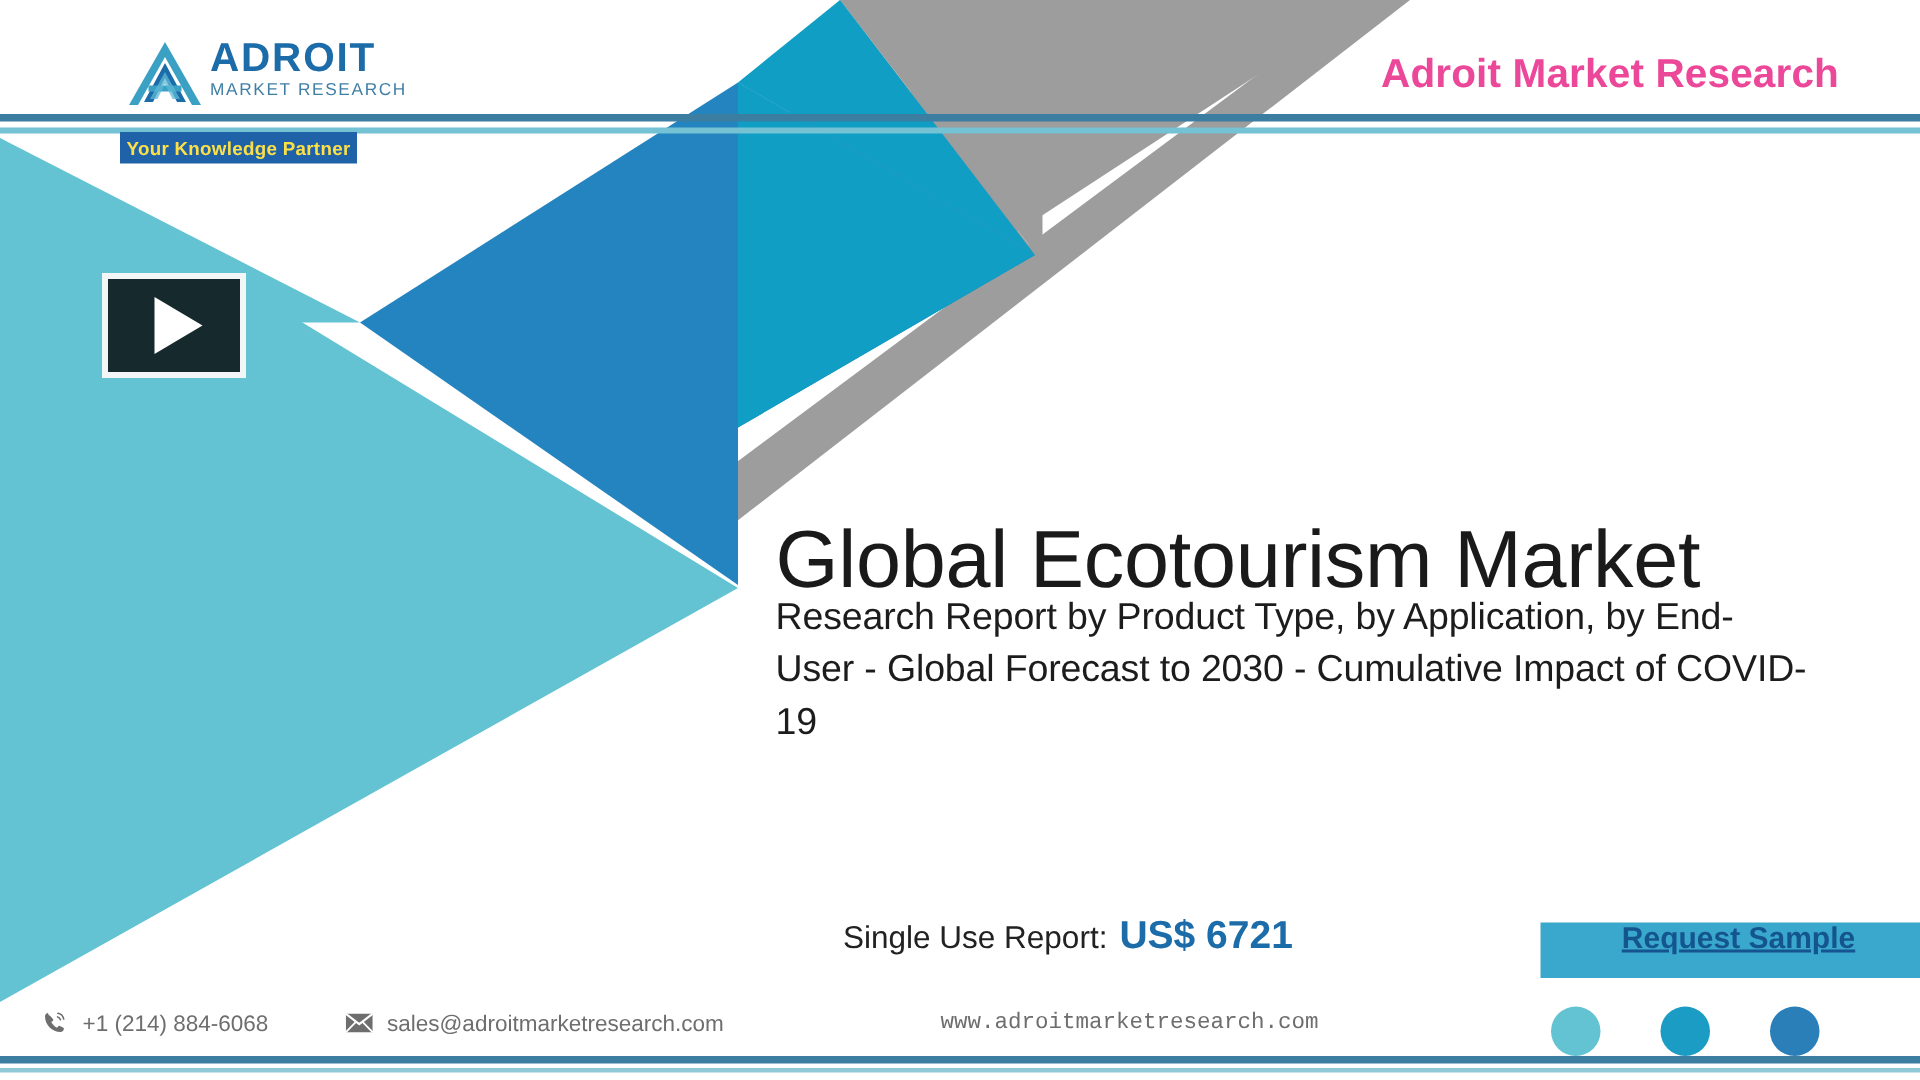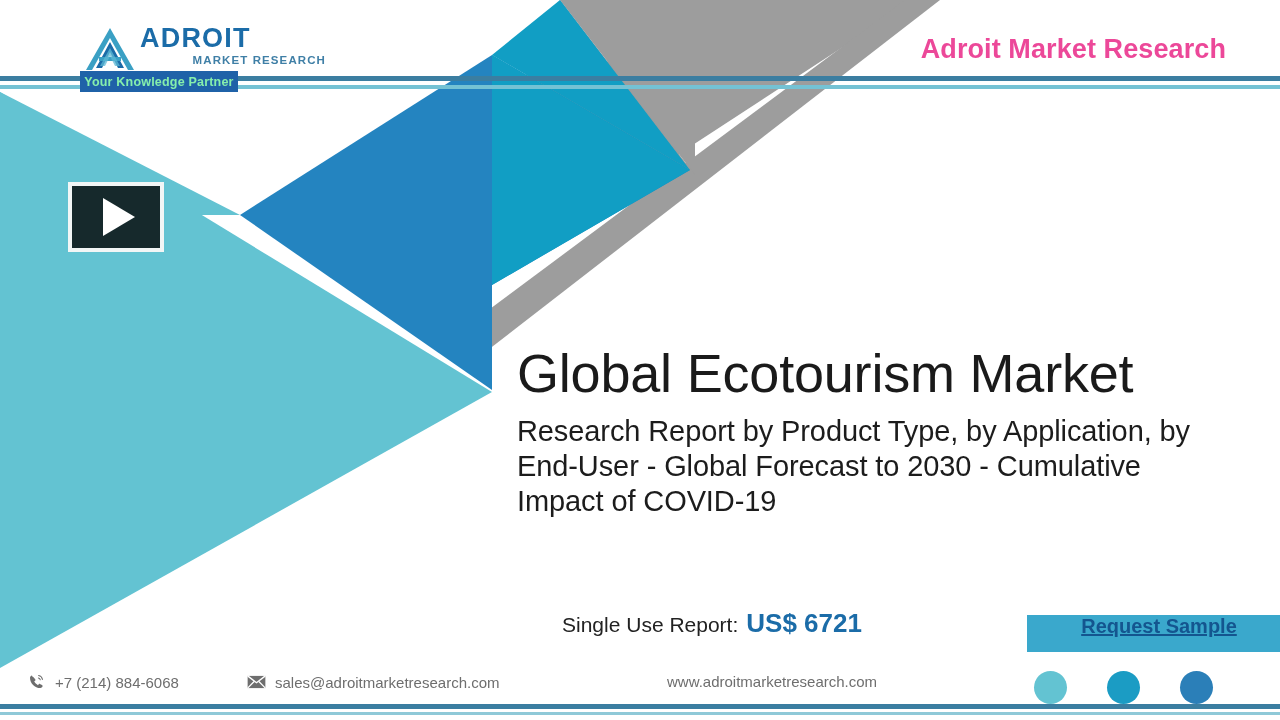--- a/index.html
+++ b/index.html
@@ -79,35 +79,34 @@
   #logo-adroit {
     font-size: 27px;
     font-weight: bold;
     letter-spacing: 1.2px;
     color: #1b6ca8;
     line-height: 29px;
     font-family: "Liberation Sans", sans-serif;
   }
   #logo-sub {
     font-size: 11.5px;
-    font-weight: bold;
+    font-weight: normal;
     letter-spacing: 1.1px;
     color: #3f7fa6;
     line-height: 14px;
     font-family: "Liberation Sans", sans-serif;
-    text-align: right;
   }
   #tagline-badge {
     position: absolute;
     left: 2px;
-    top: 47px;
+    top: 64px;
     width: 158px;
     height: 21px;
     background: #1f62a8;
-    color: #86efac;
+    color: #fde047;
     font-size: 12.5px;
     font-weight: bold;
     display: flex;
     align-items: center;
     justify-content: center;
     letter-spacing: 0.2px;
     font-family: "Liberation Sans", sans-serif;
   }
 
   #brand-title {
@@ -155,24 +154,24 @@
     z-index: 5;
     font-size: 54px;
     color: #1a1a1a;
     line-height: 58px;
     letter-spacing: -0.2px;
     font-family: "Liberation Sans", sans-serif;
   }
   #report-subtitle {
     position: absolute;
     left: 517px;
-    top: 414px;
+    top: 394px;
     width: 690px;
     z-index: 5;
-    font-size: 29px;
+    font-size: 25px;
     color: #1c1c1c;
     line-height: 35px;
     letter-spacing: -0.1px;
     font-family: "Liberation Sans", sans-serif;
   }
 
   
   #price-row {
     position: absolute;
     left: 562px;
@@ -244,22 +243,22 @@
     position: absolute;
     display: flex;
     align-items: center;
     gap: 9px;
     font-size: 15px;
     color: #6e6e6e;
     top: 13px;
     font-family: "Liberation Sans", sans-serif;
   }
   #footer-phone  { left: 26px; }
-  #footer-email  { left: 246px; }
-  #footer-web    { left: 667px; }
+  #footer-email  { left: 229px; }
+  #footer-web    { left: 627px; font-family: Liberation Mono, monospace; }
   .footer-icon {
     display: inline-flex;
     align-items: center;
     justify-content: center;
     width: 20px;
     height: 18px;
   }
   #footer-dots {
     position: absolute;
     left: 1034px;
@@ -340,21 +339,21 @@
   <div id="footer">
 
     <div class="footer-item" id="footer-phone">
       <span class="footer-icon">
         <svg width="18" height="18" viewBox="0 0 24 24" xmlns="http://www.w3.org/2000/svg">
           <path d="M6.6 3.2 C5.4 3.2 4 4.6 4 6.2 c0 7.4 6.4 13.8 13.8 13.8 1.6 0 3-1.4 3-2.6 0-.6-.3-1-.8-1.3l-2.8-1.5c-.6-.3-1.2-.1-1.6.4l-.9 1.2c-2.2-1.1-4-2.9-5.1-5.1l1.2-.9c.5-.4.7-1 .4-1.6L8.7 5.8 C8.4 5.3 8 5 7.4 5 Z" fill="#6e6e6e"></path>
           <path d="M15.5 3.4 a6.4 6.4 0 0 1 5.1 5.1" stroke="#6e6e6e" stroke-width="1.4" fill="none" stroke-linecap="round"></path>
           <path d="M15.2 6.6 a3.4 3.4 0 0 1 2.5 2.5" stroke="#6e6e6e" stroke-width="1.4" fill="none" stroke-linecap="round"></path>
         </svg>
       </span>
-      <span>+7 (214) 884-6068</span>
+      <span>+1 (214) 884-6068</span>
     </div>
 
     <div class="footer-item" id="footer-email">
       <span class="footer-icon">
         <svg width="19" height="14" viewBox="0 0 24 17" xmlns="http://www.w3.org/2000/svg">
           <path d="M0.8 0.8 H23.2 V16.2 H0.8 Z" fill="#6e6e6e"></path>
           <path d="M0.8 0.8 L12 9.4 L23.2 0.8" stroke="#ffffff" stroke-width="1.8" fill="none"></path>
           <path d="M0.8 16.2 L9 7.8 M23.2 16.2 L15 7.8" stroke="#ffffff" stroke-width="1.6" fill="none"></path>
         </svg>
       </span>

